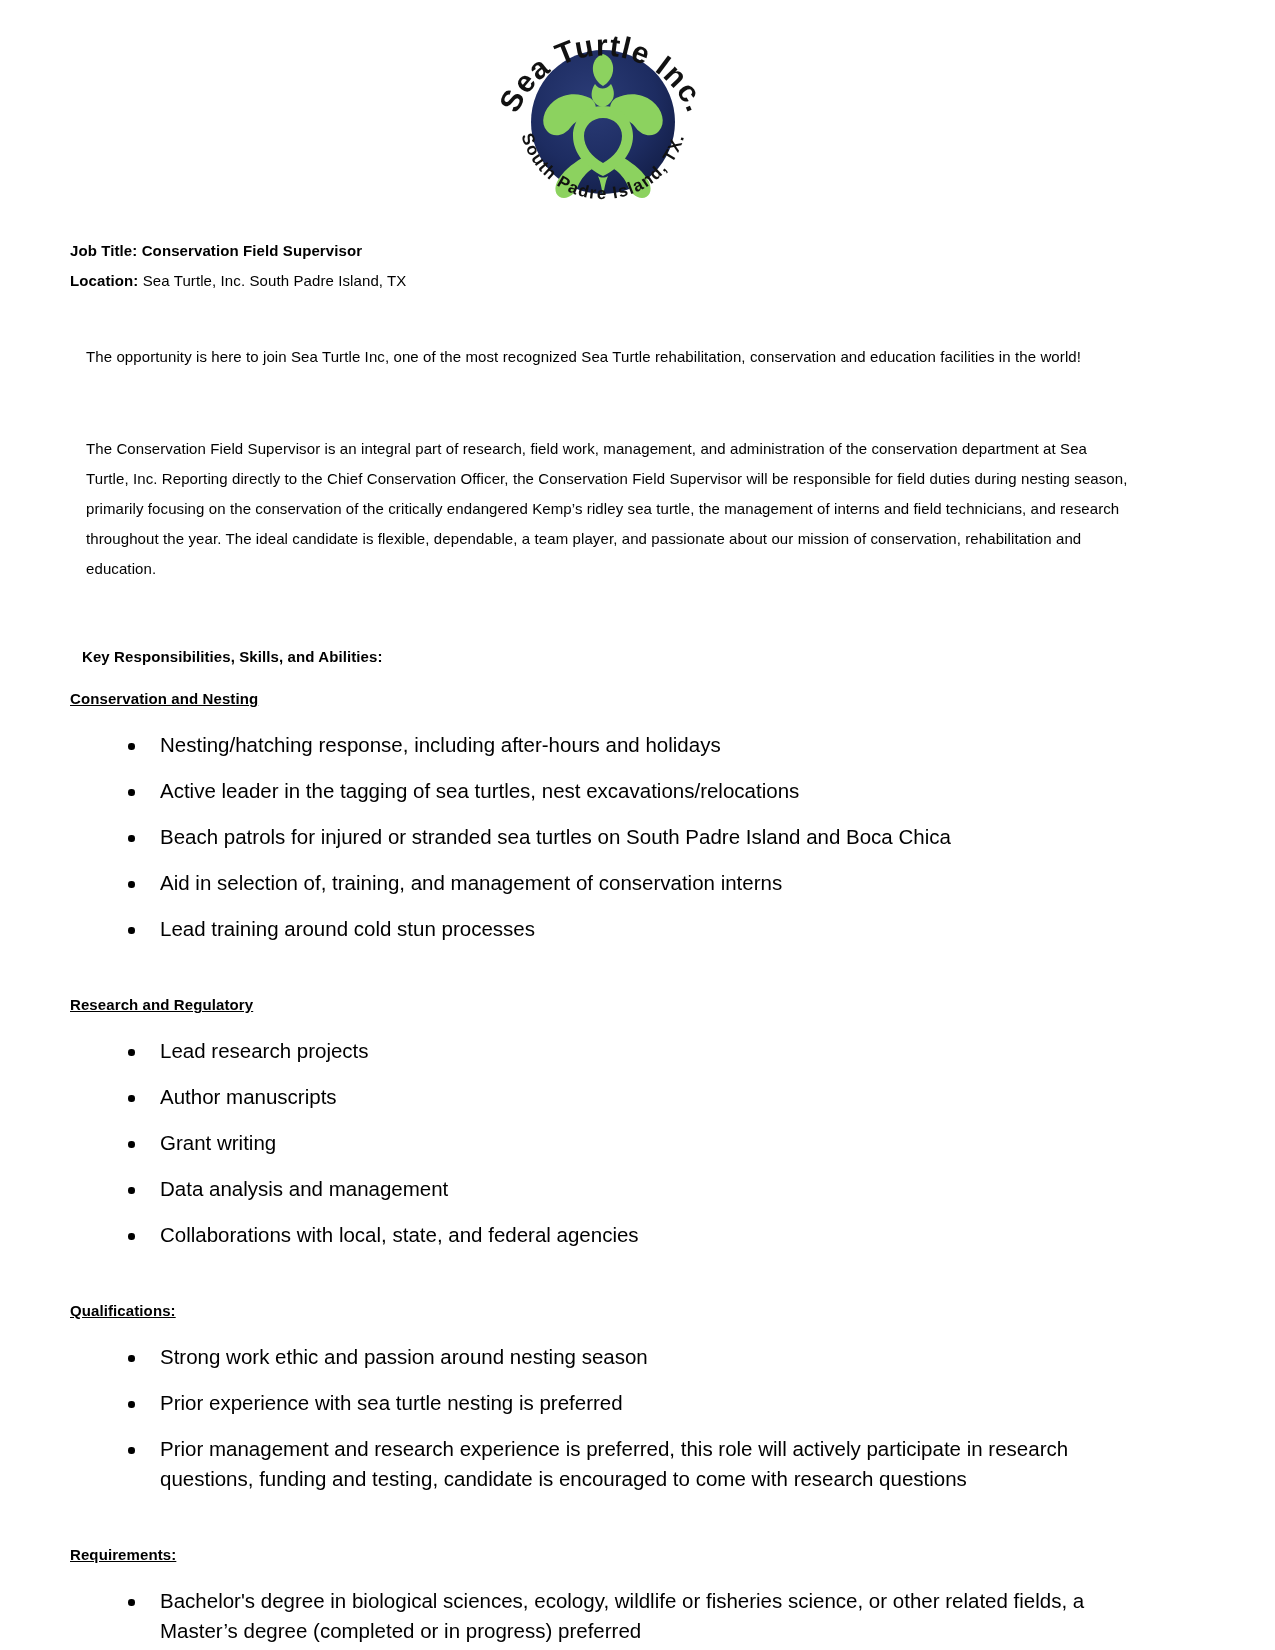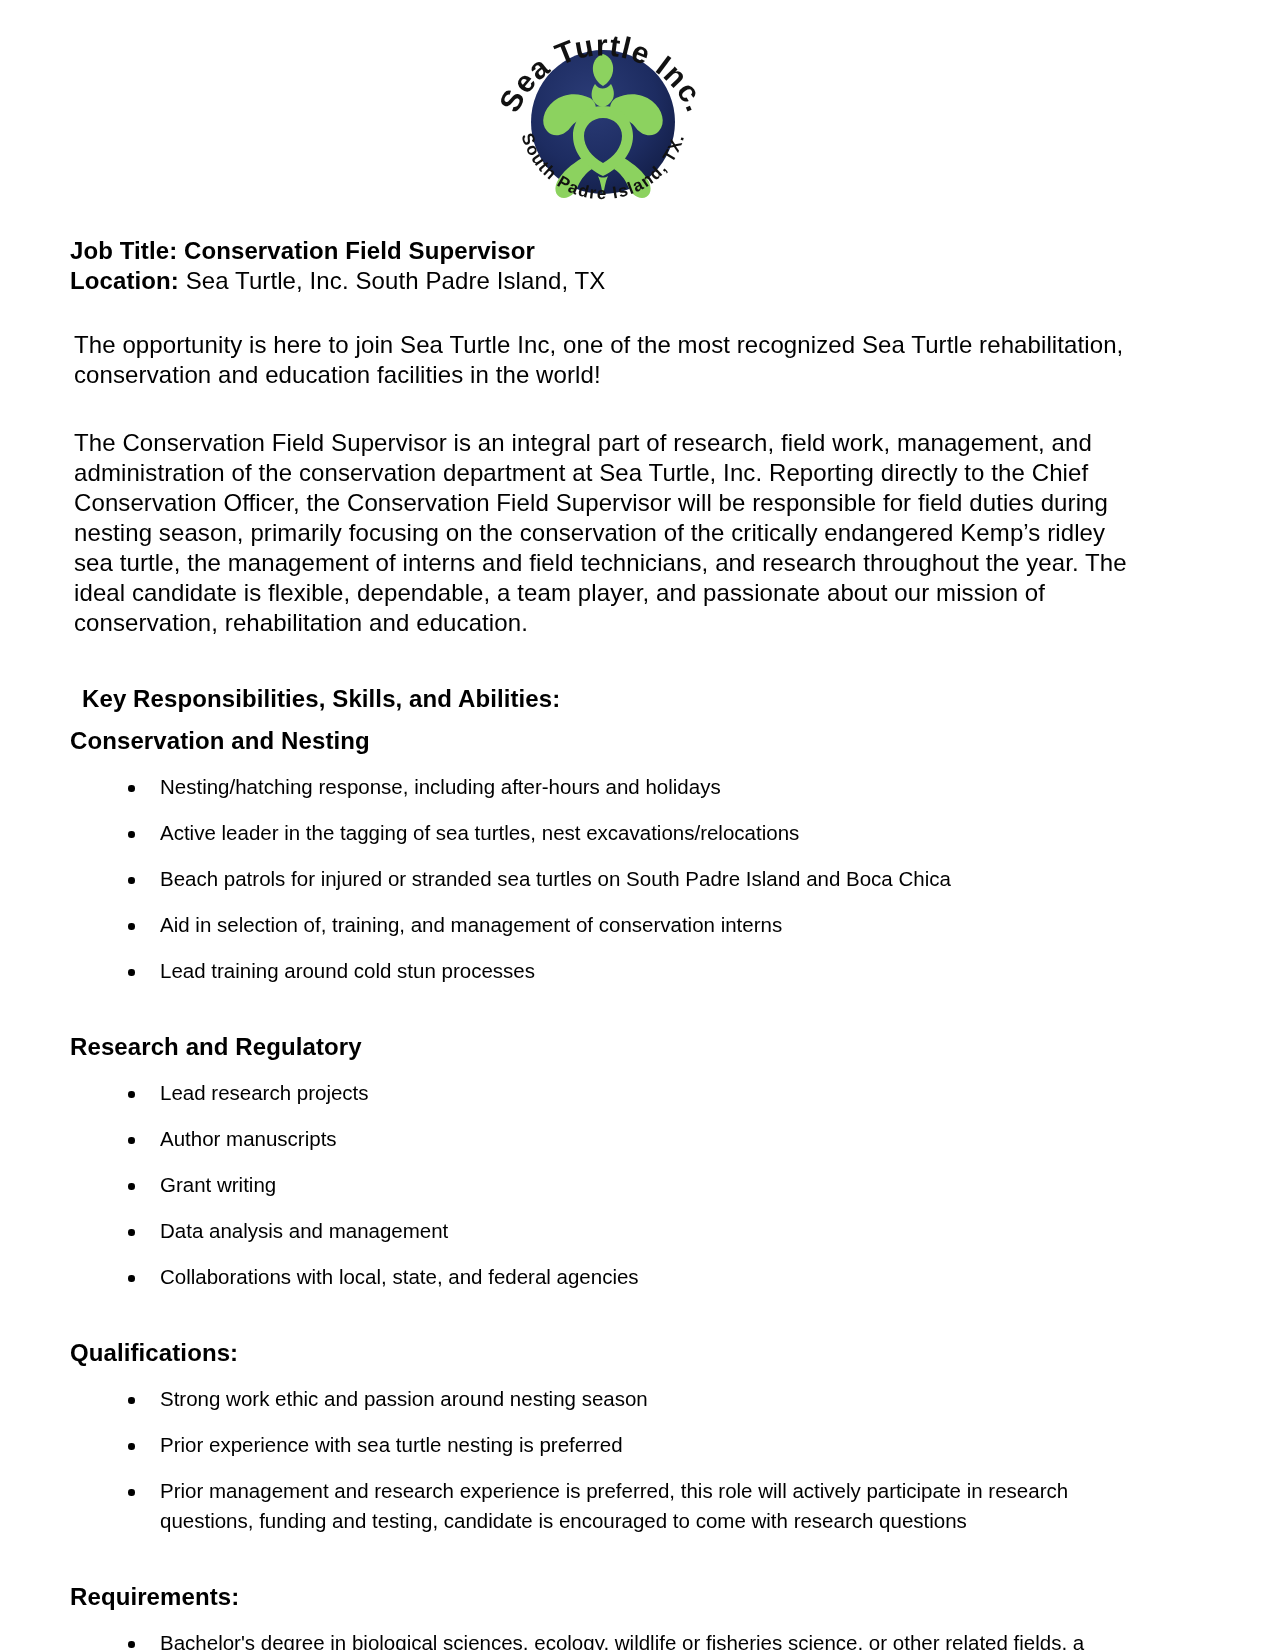--- a/index.html
+++ b/index.html
@@ -38,42 +38,43 @@
   .content {
     position: absolute;
     left: 70px;
     top: 236px;
     width: 1075px;
   }
   .line,
   .para,
   .head,
   .subhead {
-    font-size: 24px;
+    font-size: 15px;
     line-height: 30px;
     letter-spacing: 0.1px;
   }
   .head-line { margin: 0; }
   b.lbl { font-weight: bold; }
   .bold-line { font-weight: bold; }
 
   .para {
-    margin: 4px;
+    margin: 16px;
     text-align: left;
   }
   .gap-sm { height: 30px; }
   .gap-lg { height: 30px; }
 
   .head {
     margin: 12px;
     font-weight: bold;
   }
   .subhead {
     margin: 0;
     font-weight: bold;
+    text-decoration: underline;
   }
 
   ul.bullets {
     margin: 0;
     padding: 0 0 0 74px;
     list-style: none;
   }
   ul.bullets > li {
     position: relative;
     font-size: 20.5px;

